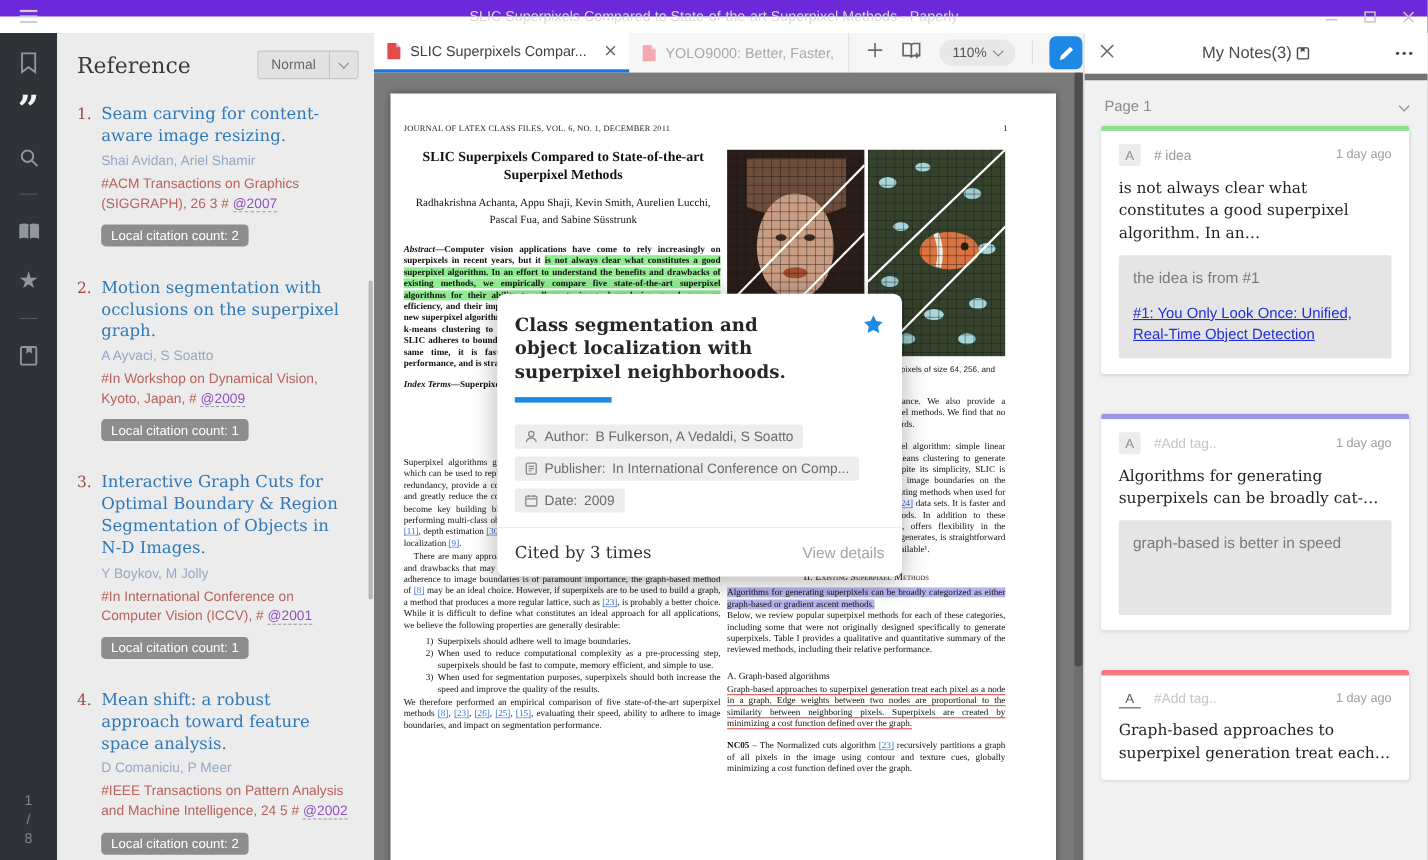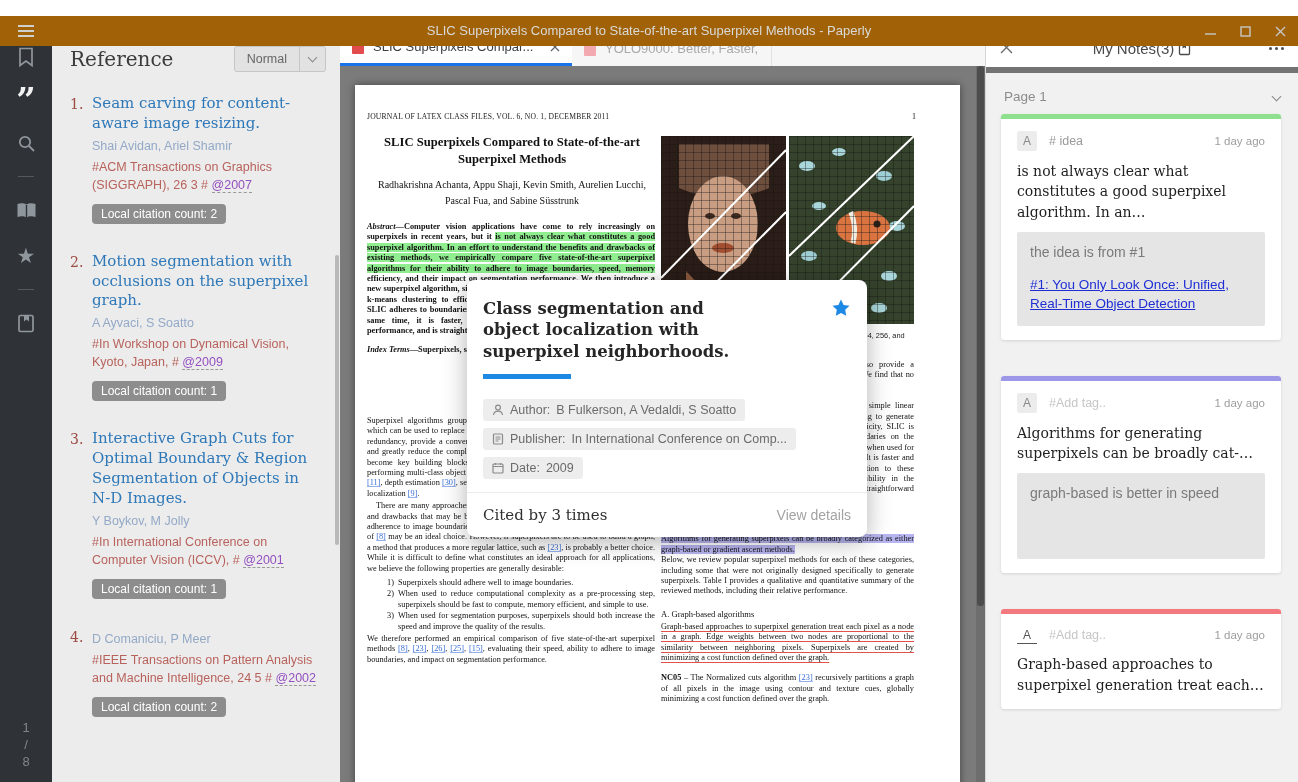--- a/index.html
+++ b/index.html
@@ -1,20 +1,20 @@
 <!DOCTYPE html>
 <html style="--accent-blue: #1e88e5; --tab-underline: #1a73e8; --highlight-green: #90ee90; --highlight-lavender: #b7b5ef; --underline-red: #e0524a; --note-green: #8ee08e; --note-purple: #9d97e8; --note-red: #f4797f; --link-blue: #1f2fd4; --cite-blue: #3a6fd8; --pdf-icon-red: #e24b4b; --pdf-icon-pink: #f2a9b0; --ref-title-blue: #2e78b8; --ref-author-grey: #93a9c7; --ref-venue-red: #b8625c; --ref-year-purple: #9350c0; --badge-grey: #8d8d8d;"><head>
 <meta charset="utf-8">
 <style>
   html,body{margin:0;padding:0;background:#444;}
   .app{position:relative;width:1298px;height:782px;overflow:hidden;background:#fff;
        font-family:"Liberation Sans",sans-serif;}
 
   
-  .titlebar{position:absolute;top:16px;left:0;right:0;height:30px;background:#a16207;z-index:60;}
+  .titlebar{position:absolute;top:0;left:0;right:0;height:15px;background:#6d28d9;z-index:60;}
   .tb-title{position:absolute;left:0;right:0;top:0;height:30px;line-height:30px;text-align:center;
             font-size:13px;color:#d9d9d9;pointer-events:none;}
   .hamburger{position:absolute;left:18px;top:9px;width:16px;height:12px;cursor:pointer;}
   .hamburger i{display:block;height:2px;background:#cfcfcf;margin-bottom:3px;}
   .win-ctrls{position:absolute;right:12px;top:0;height:30px;display:flex;align-items:center;gap:24px;}
   .win-ctrls svg{display:block;}
 
   
   .rail{position:absolute;top:30px;left:0;width:52px;bottom:0;background:#2f3338;
         display:flex;flex-direction:column;align-items:center;padding-top:14px;box-sizing:border-box;}
@@ -91,22 +91,22 @@
   .pdf-list .lt{flex:1;text-align:justify;}
   .fig-row{display:flex;gap:3px;}
   .fig-img{width:125px;height:188px;display:block;}
   .fig-cap{margin-top:7px;font-family:"Liberation Sans",sans-serif;font-size:7.4px;line-height:9.5px;color:#222;}
   .rc-p{margin-top:10px;}
   .sec-head{font-variant:small-caps;text-align:center;font-size:9.2px;margin:14px 0 5px;}
   .sub-head{font-size:8.6px;margin:12px 0 3px;}
   .nc-p{margin-top:10px;}
 
   
-  .popup{position:absolute;left:112px;top:214px;width:400px;background:#fff;border-radius:8px;
-         box-shadow:0 5px 24px rgba(0,0,0,.3);z-index:30;font-family:"Liberation Sans",sans-serif;margin-left:15px;}
+  .popup{position:absolute;left:112px;top:201px;width:368px;background:#fff;border-radius:8px;
+         box-shadow:0 5px 24px rgba(0,0,0,.3);z-index:30;font-family:"Liberation Sans",sans-serif;}
   .popup-main{padding:18px 16px 6px;}
   .popup-title-row{display:flex;}
   .popup-title{margin:0;font-family:"DejaVu Serif",serif;font-weight:bold;font-size:16.5px;
                line-height:1.3;color:#262626;width:278px;}
   .popup-star{margin-left:auto;cursor:pointer;}
   .popup-bar{width:88px;height:5px;background:var(--accent-blue);margin-top:12px;}
   .popup-rows{margin-top:20px;}
   .prow{display:flex;align-items:center;gap:6px;background:#ededed;border-radius:3px;
         padding:4px 9px;margin-bottom:7px;width:fit-content;max-width:300px;
         font-size:12.5px;color:#6b6b6b;white-space:nowrap;}
@@ -252,20 +252,21 @@
           <div class="ref-title">Interactive Graph Cuts for Optimal Boundary &amp; Region Segmentation of Objects in N-D Images.</div>
           <div class="ref-authors">Y Boykov, M Jolly</div>
           <div class="ref-venue"><span>#In International Conference on Computer Vision (ICCV), #</span> <span class="ref-year">@2001</span></div>
           <div class="ref-badge">Local citation count: 1</div>
         </div>
       </div>
 
       <div class="ref-item">
         <div class="ref-num">4.</div>
         <div class="ref-body">
+          <div class="ref-title">Mean shift: a robust approach toward feature space analysis.</div>
           <div class="ref-authors">D Comaniciu, P Meer</div>
           <div class="ref-venue"><span>#IEEE Transactions on Pattern Analysis and Machine Intelligence, 24 5 #</span> <span class="ref-year">@2002</span></div>
           <div class="ref-badge">Local citation count: 2</div>
         </div>
       </div>
 
     </div>
     <div class="sb-scroll"></div>
   </aside>
 
@@ -280,20 +281,39 @@
         <span style="margin-left:auto;"><svg width="10" height="10" viewBox="0 0 10 10">
               <path d="M1 1l8 8M9 1l-8 8" stroke="#5f6368" stroke-width="1.3"></path>
             </svg></span>
       </div>
       <div class="tab inactive">
         <svg class="pdf-ico" width="13" height="15" viewBox="0 0 13 15">
             <path d="M1 0h7l4 4v10a1 1 0 0 1-1 1H1a1 1 0 0 1-1-1V1a1 1 0 0 1 1-1z" fill="#f2a9b0"></path>
             <path d="M8 0l4 4H8z" fill="#fff" opacity=".5"></path>
           </svg>
         <span class="tab-label">YOLO9000: Better, Faster,...</span>
+      </div>
+      <div class="tools">
+        <span><svg width="15" height="15" viewBox="0 0 15 15">
+              <path d="M7.5 1v13M1 7.5h13" stroke="#6b6b6b" stroke-width="1.5"></path>
+            </svg></span>
+        <span><svg width="21" height="18" viewBox="0 0 21 18">
+              <path d="M3 2.5h5.5a2 2 0 0 1 2 2v11a2 2 0 0 0-2-2H3zM18 2.5h-5.5a2 2 0 0 0-2 2v11a2 2 0 0 1 2-2H18z" fill="none" stroke="#5f6368" stroke-width="1.5"></path>
+              <path d="M15.5 11v5M13 13.5h5" stroke="#5f6368" stroke-width="1.4"></path>
+            </svg></span>
+        <span class="zoom-pill">
+          <span>110%</span>
+          <i class="chev" style="margin-top:-3px;"></i>
+        </span>
+        <span class="tool-div"></span>
+        <span class="pencil-btn">
+          <svg width="15" height="15" viewBox="0 0 15 15">
+              <path d="M1.5 13.5l1-3.8 8.3-8.3 2.8 2.8-8.3 8.3z" fill="#fff"></path>
+            </svg>
+        </span>
       </div>
     </div>
 
     <div class="viewer">
       <div class="page">
         <div class="journal-line">JOURNAL OF LATEX CLASS FILES, VOL. 6, NO. 1, DECEMBER 2011</div>
         <div class="pg-num">1</div>
         <div class="pdf-title">SLIC Superpixels Compared to State-of-the-art Superpixel Methods</div>
         <div class="pdf-authors">Radhakrishna Achanta, Appu Shaji, Kevin Smith, Aurelien Lucchi, Pascal Fua, and Sabine Süsstrunk</div>
 

